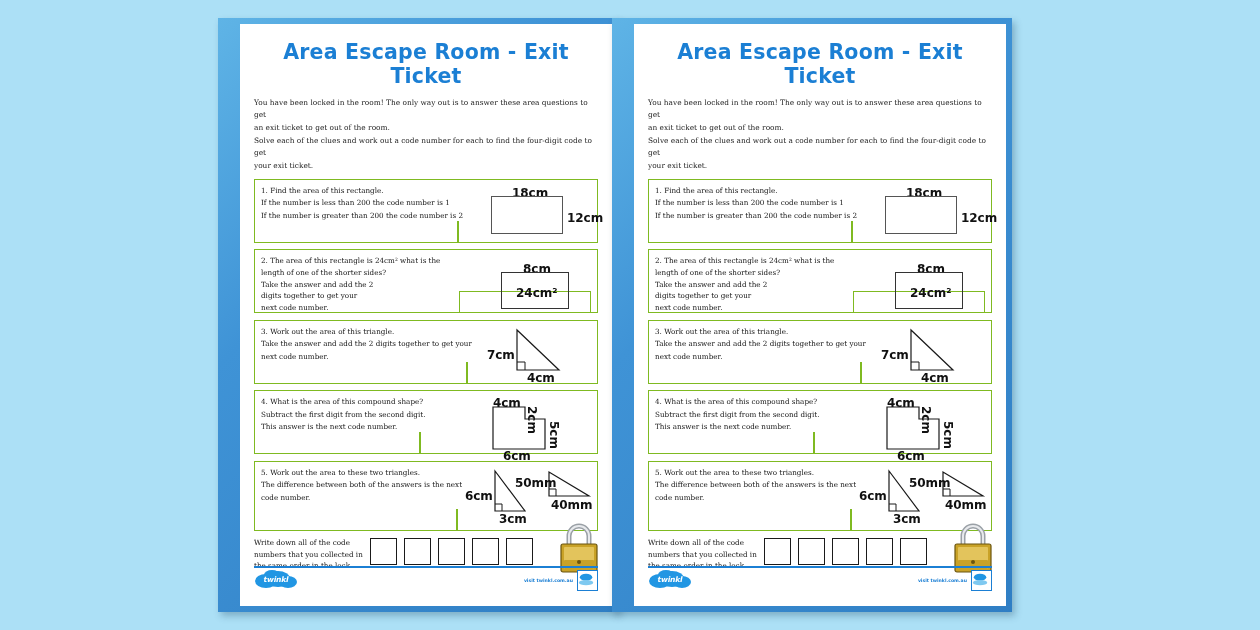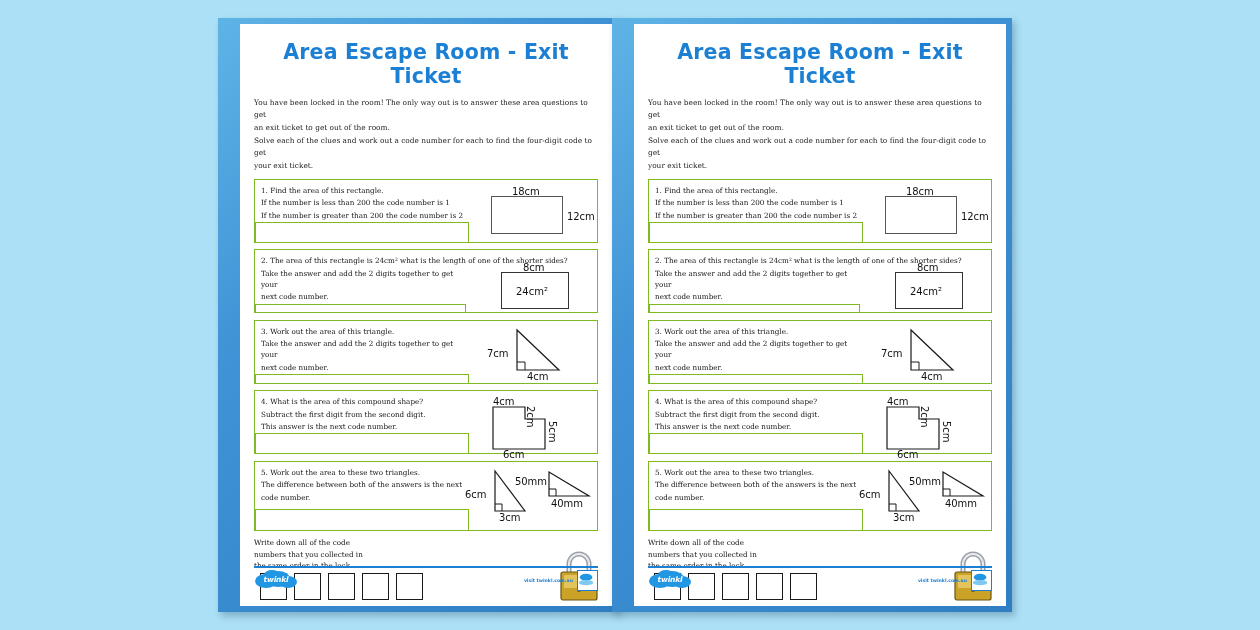--- a/index.html
+++ b/index.html
@@ -62,21 +62,21 @@
     border: 1.4px solid #7fba21;
     box-sizing: border-box;
     margin-bottom: 6.5px;
     padding: 5px 6px 0 6px;
     min-height: 60px;
     display: flex;
   }
   .qtext-col {
     width: 63%;
     display: flex;
-    flex-direction: column;
+    flex-direction: row;
   }
   .qtext {
     font-size: 7.2px;
     line-height: 1.55;
     color: #141414;
     font-family: "DejaVu Serif", serif;
   }
   .qtext p { margin: 0 0 1.2px 0; }
   .answer-slot {
     border: 1.4px solid #7fba21;
@@ -86,36 +86,35 @@
     margin-left: -6px;
     margin-right: 0;
     box-sizing: border-box;
   }
   .qfig-col {
     flex: 1;
     position: relative;
   }
   .dim {
     position: absolute;
-    font-size: 10px;
-    font-weight: normal;
+    font-size: 12px;
+    font-weight: bold;
     color: #111;
     font-family: "DejaVu Sans", sans-serif;
     white-space: nowrap;
   }
   .dim.vert { writing-mode: vertical-rl; }
   .rect-outline { position: absolute; border: 1px solid #555; box-sizing: border-box; }
   .rect-outline.dark { border-color: #333; }
   
   .code-row {
     display: flex;
     align-items: flex-start;
     margin-top: 4px;
     position: relative;
-    flex-direction: column;
   }
   .code-label {
     font-size: 7.2px;
     line-height: 1.6;
     color: #141414;
     width: 110px;
     font-family: "DejaVu Serif", serif;
   }
   .code-label p { margin: 0; }
   .code-boxes { display: flex; gap: 7px; margin-left: 6px; margin-top: 1px; }

